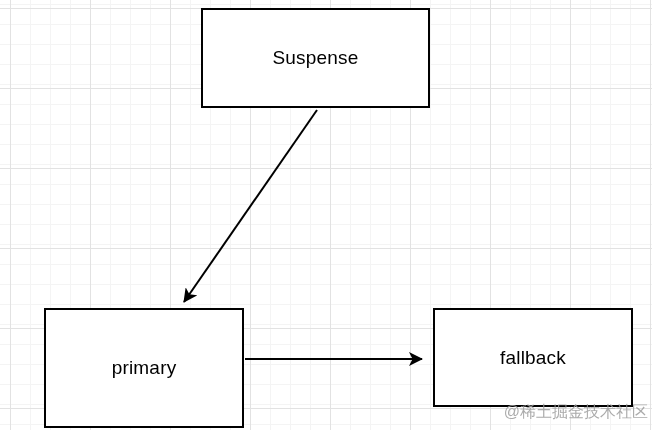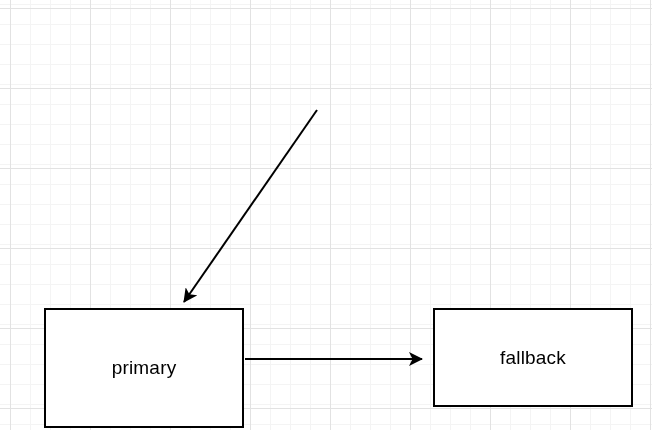--- a/index.html
+++ b/index.html
@@ -62,23 +62,27 @@
   <svg class="edges" viewBox="0 0 652 430" xmlns="http://www.w3.org/2000/svg">
     <defs>
       <marker id="arrowhead" markerUnits="userSpaceOnUse" markerWidth="16" markerHeight="14" refX="13" refY="7" orient="auto">
         <path d="M0,0 L14,7 L0,14 L3.5,7 Z" fill="#000000"></path>
       </marker>
     </defs>
     <line x1="317" y1="110" x2="184" y2="302" stroke="#000000" stroke-width="2" marker-end="url(#arrowhead)"></line>
     <line x1="245" y1="359" x2="422" y2="359" stroke="#000000" stroke-width="2" marker-end="url(#arrowhead)"></line>
   </svg>
 
+  <div class="node node-suspense">
+    <span>Suspense</span>
+  </div>
 
   <div class="node node-primary">
     <span>primary</span>
   </div>
 
   <div class="node node-fallback">
     <span>fallback</span>
   </div>
 
+  <div class="watermark">@稀土掘金技术社区</div>
 
 </div>
 
 </body></html>

